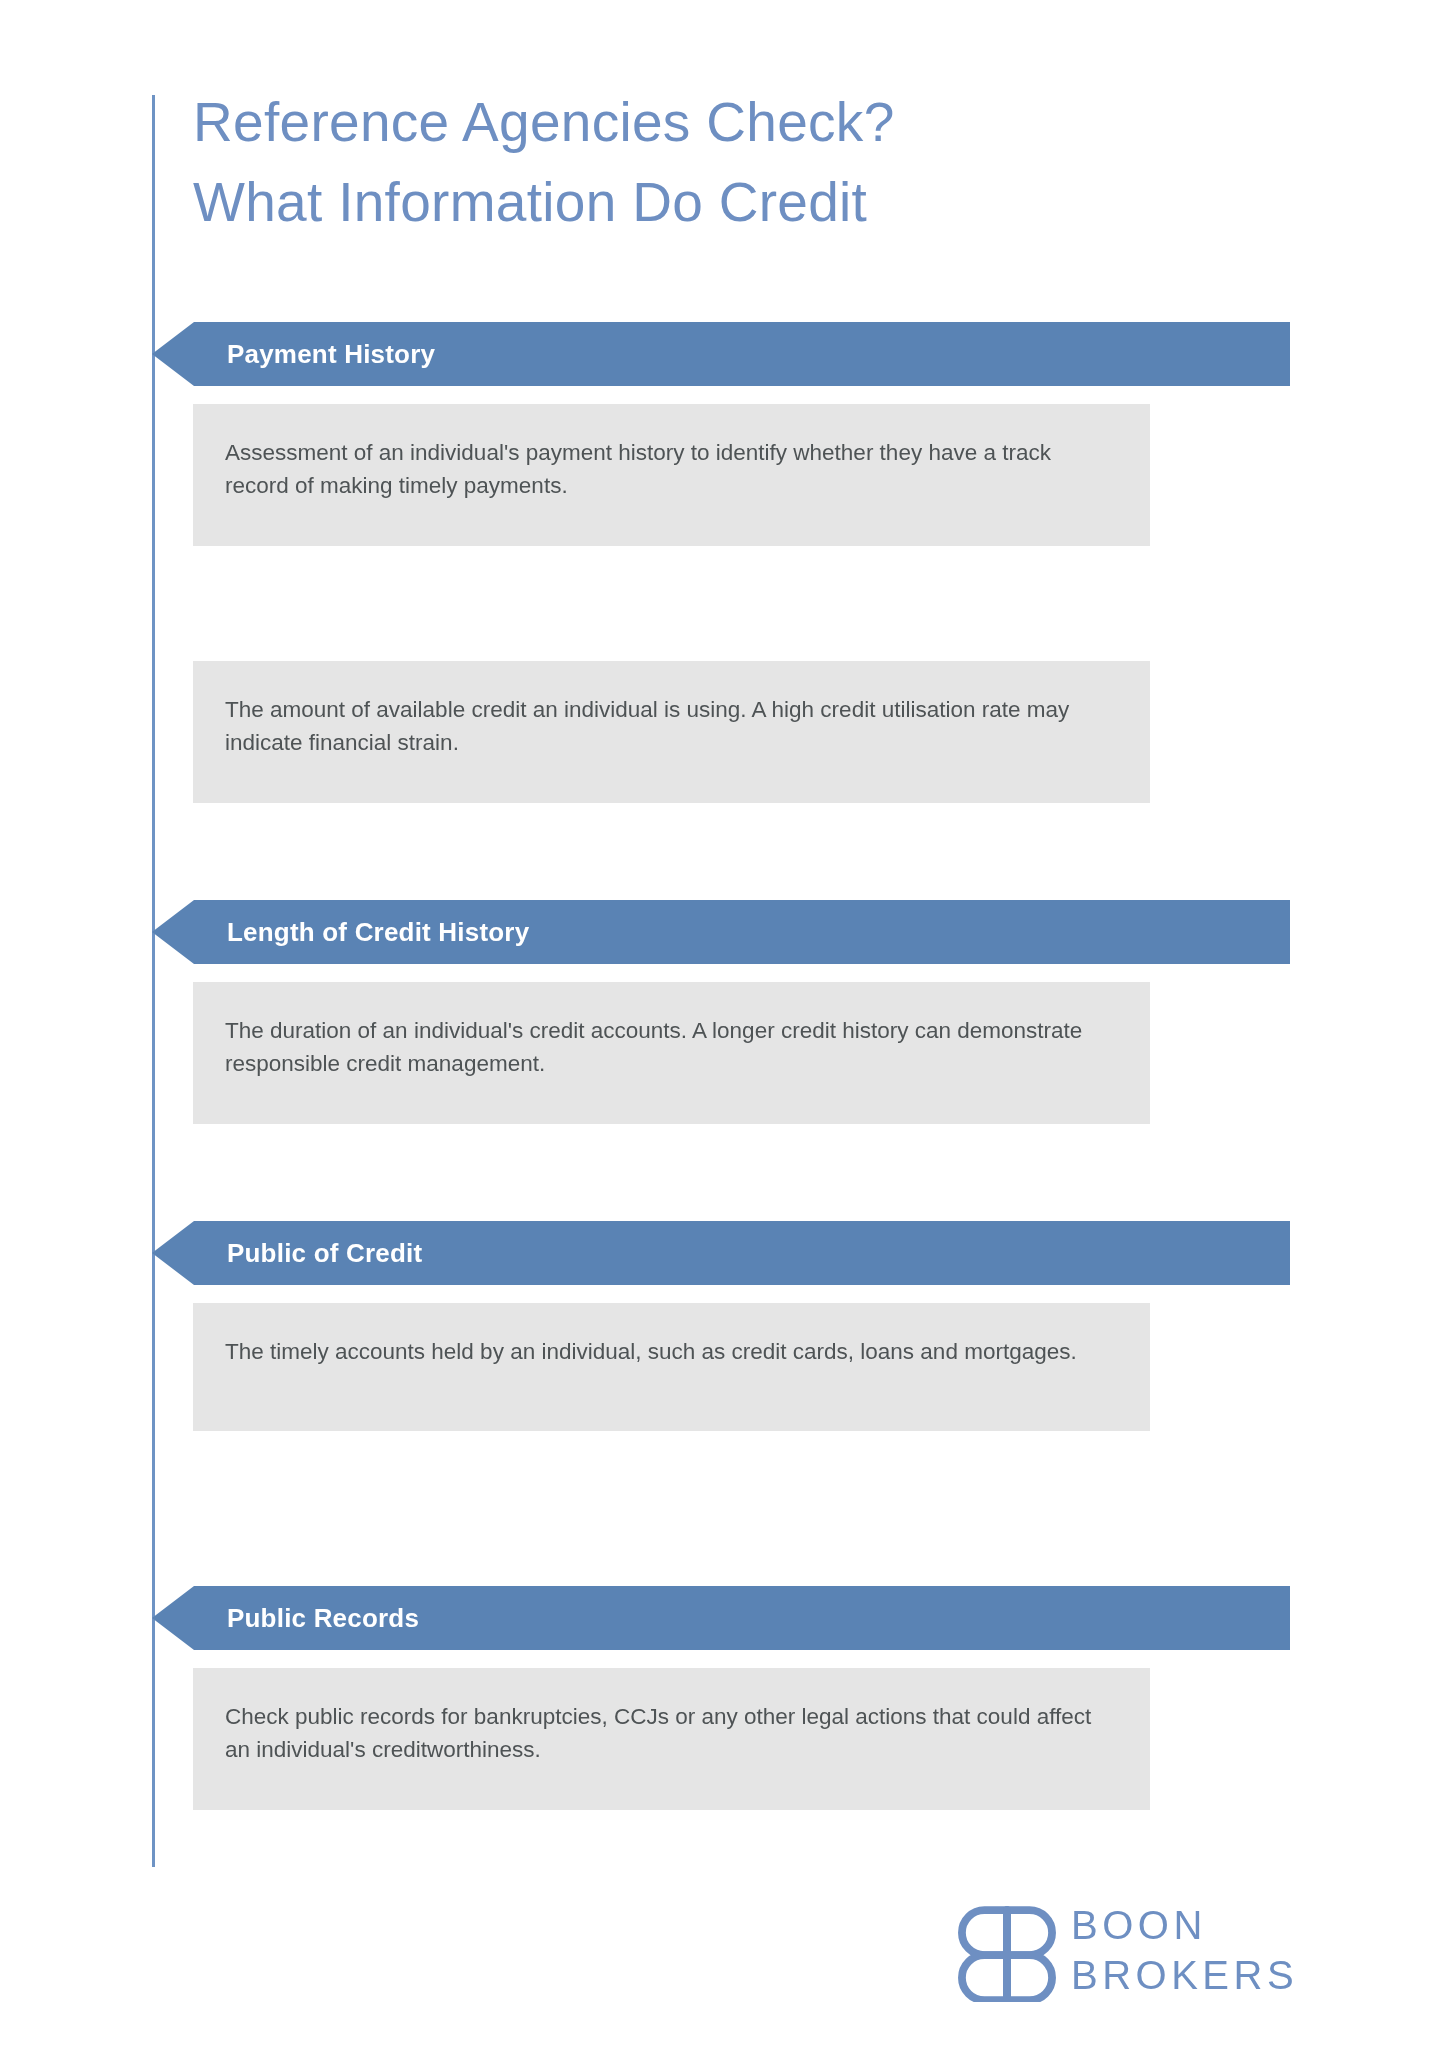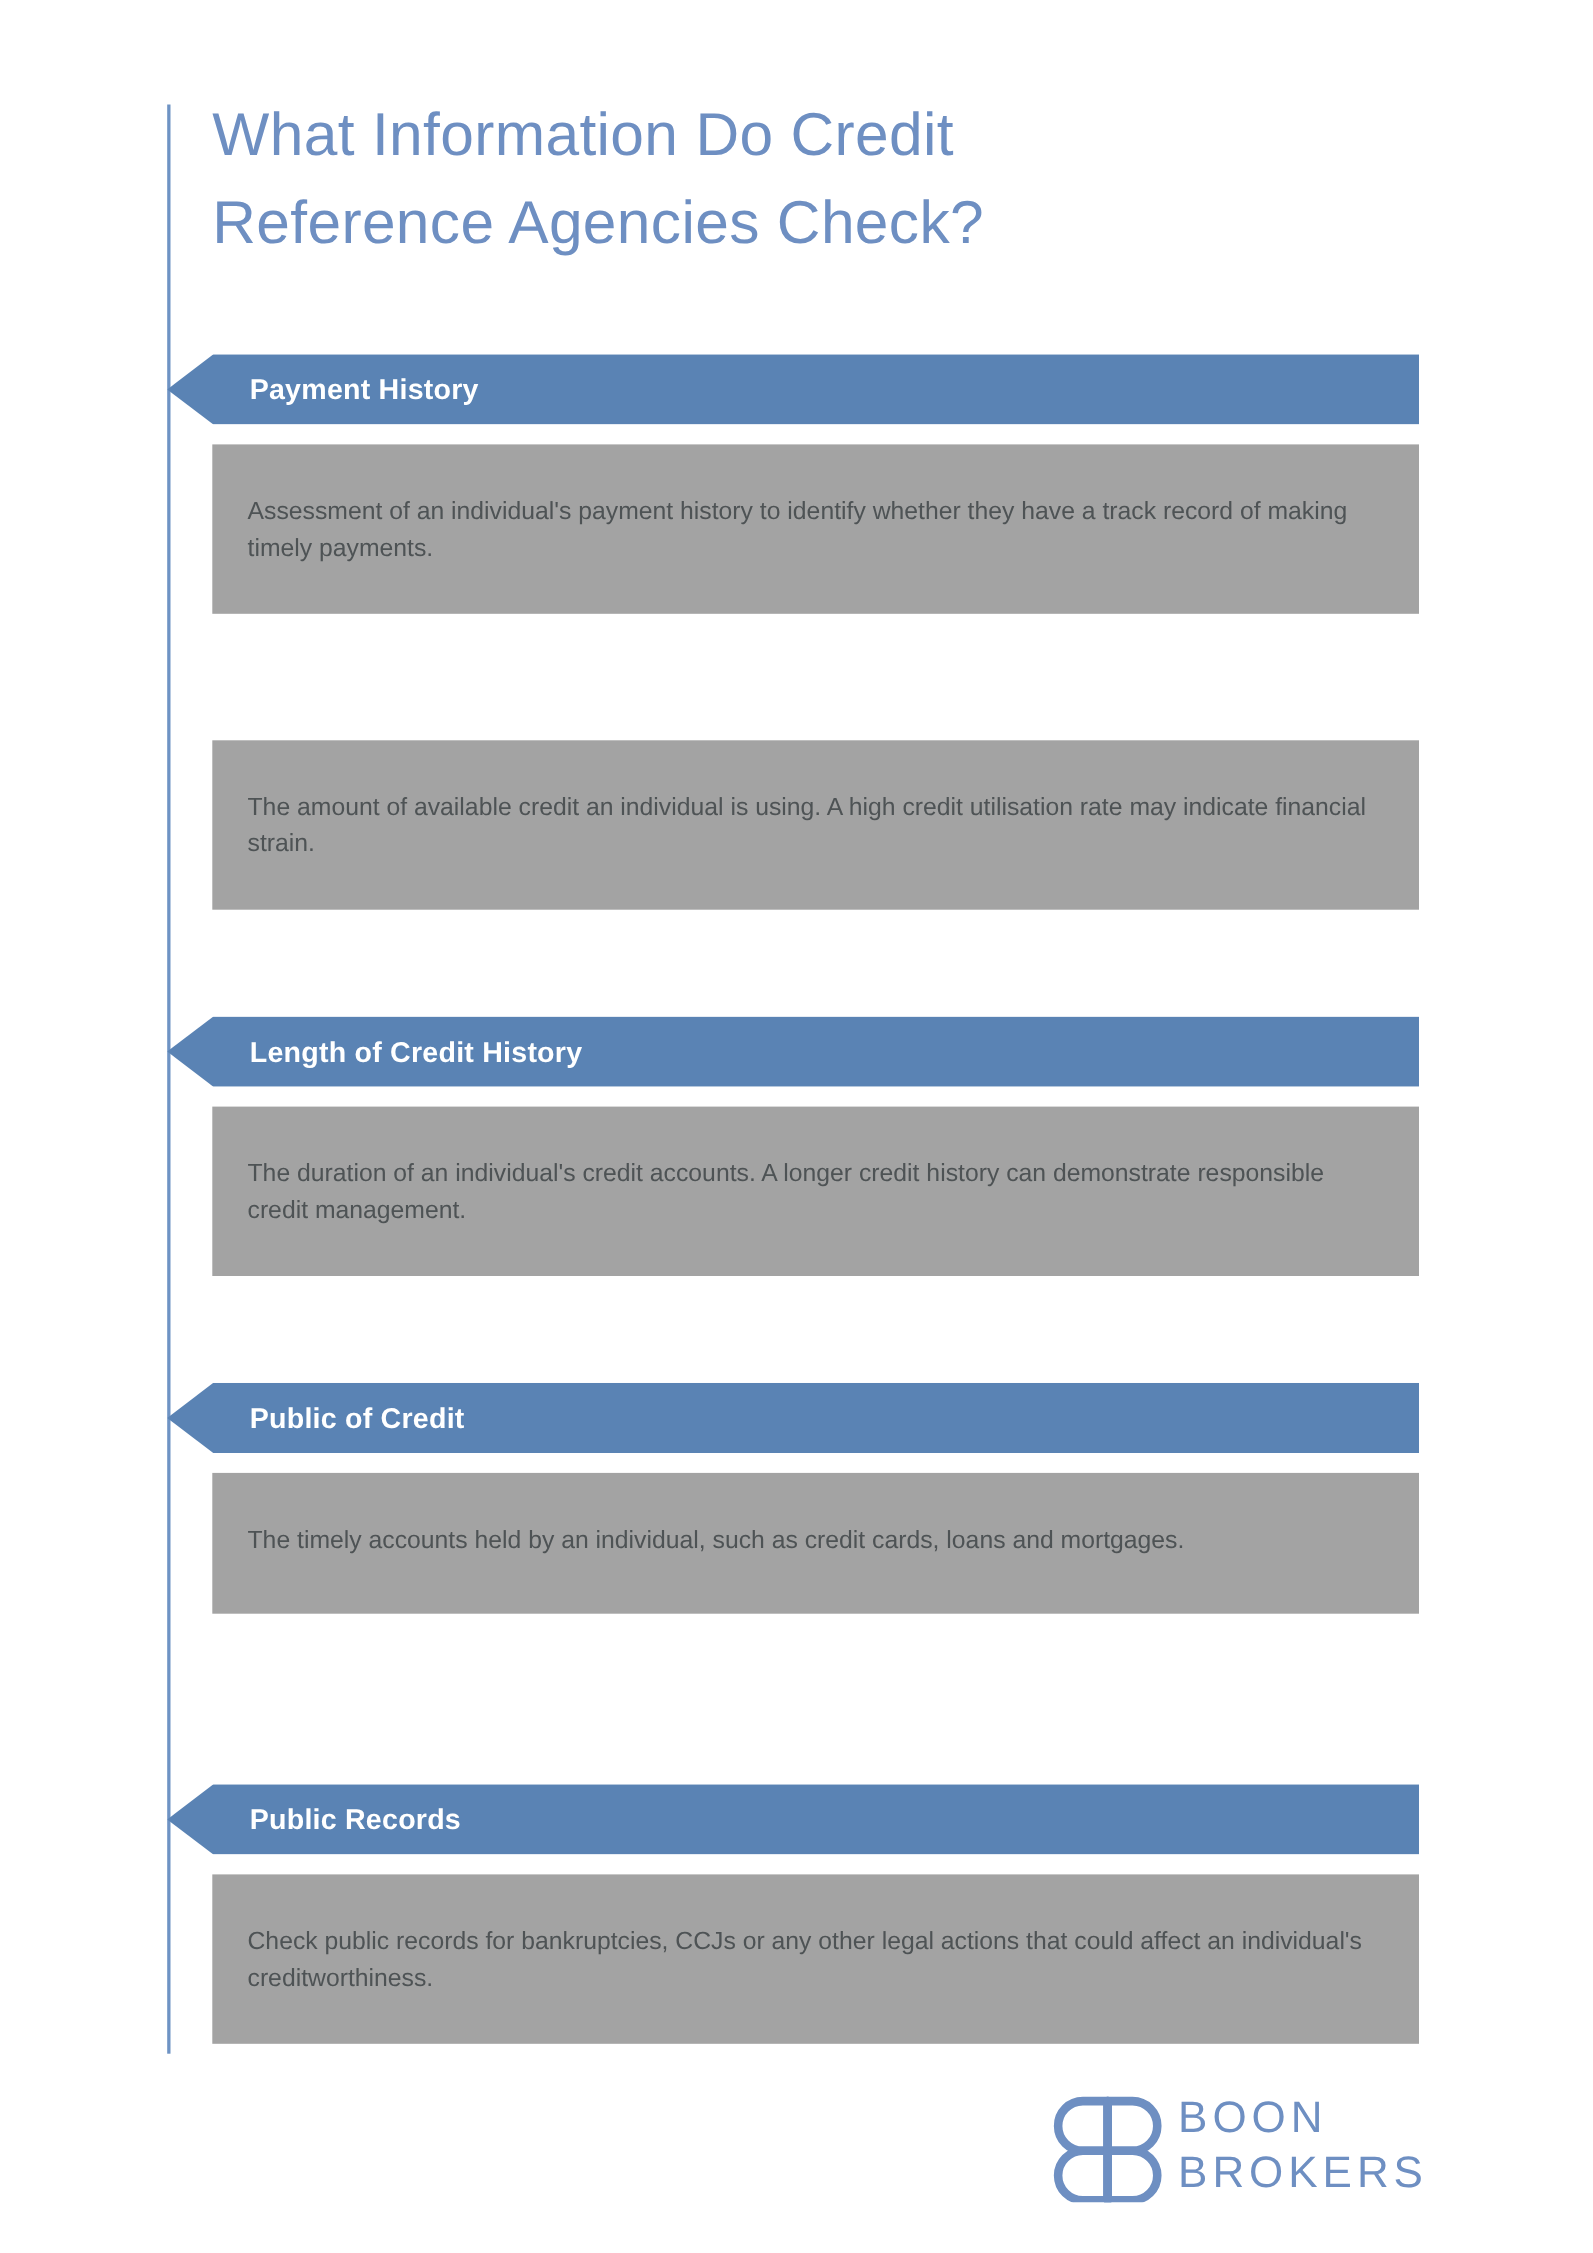--- a/index.html
+++ b/index.html
@@ -83,24 +83,24 @@
     font-size: 26px;
     font-weight: bold;
     letter-spacing: 0.2px;
     line-height: 1;
     font-family: "Liberation Sans", sans-serif;
   }
 
   
   .panel {
     margin-left: 193px;
-    width: 1097px;
-    background: #a3a3a3;
+    width: 957px;
+    background: #e5e5e5;
     box-sizing: border-box;
-    padding: 44px 32px 44px 32px;
+    padding: 32px 32px 44px 32px;
     min-height: 128px;
   }
   .panel-text {
     color: #4e5355;
     font-size: 22.5px;
     line-height: 33px;
     font-family: "Liberation Sans", sans-serif;
     font-weight: 400;
     max-width: 1040px;
   }
@@ -139,22 +139,22 @@
   }
 </style>
 </head>
 <body>
 
 <div class="page">
 
   <div class="spine"></div>
 
   <div class="title-block">
+    <div class="title-line">Reference Agencies Check?</div>
     <div class="title-line">What Information Do Credit</div>
-    <div class="title-line">Reference Agencies Check?</div>
   </div>
 
   <div class="sections">
 
     <div class="section">
       <div class="banner">
         <div class="banner-label">Payment History</div>
       </div>
       <div class="gap-banner"></div>
       <div class="panel">

